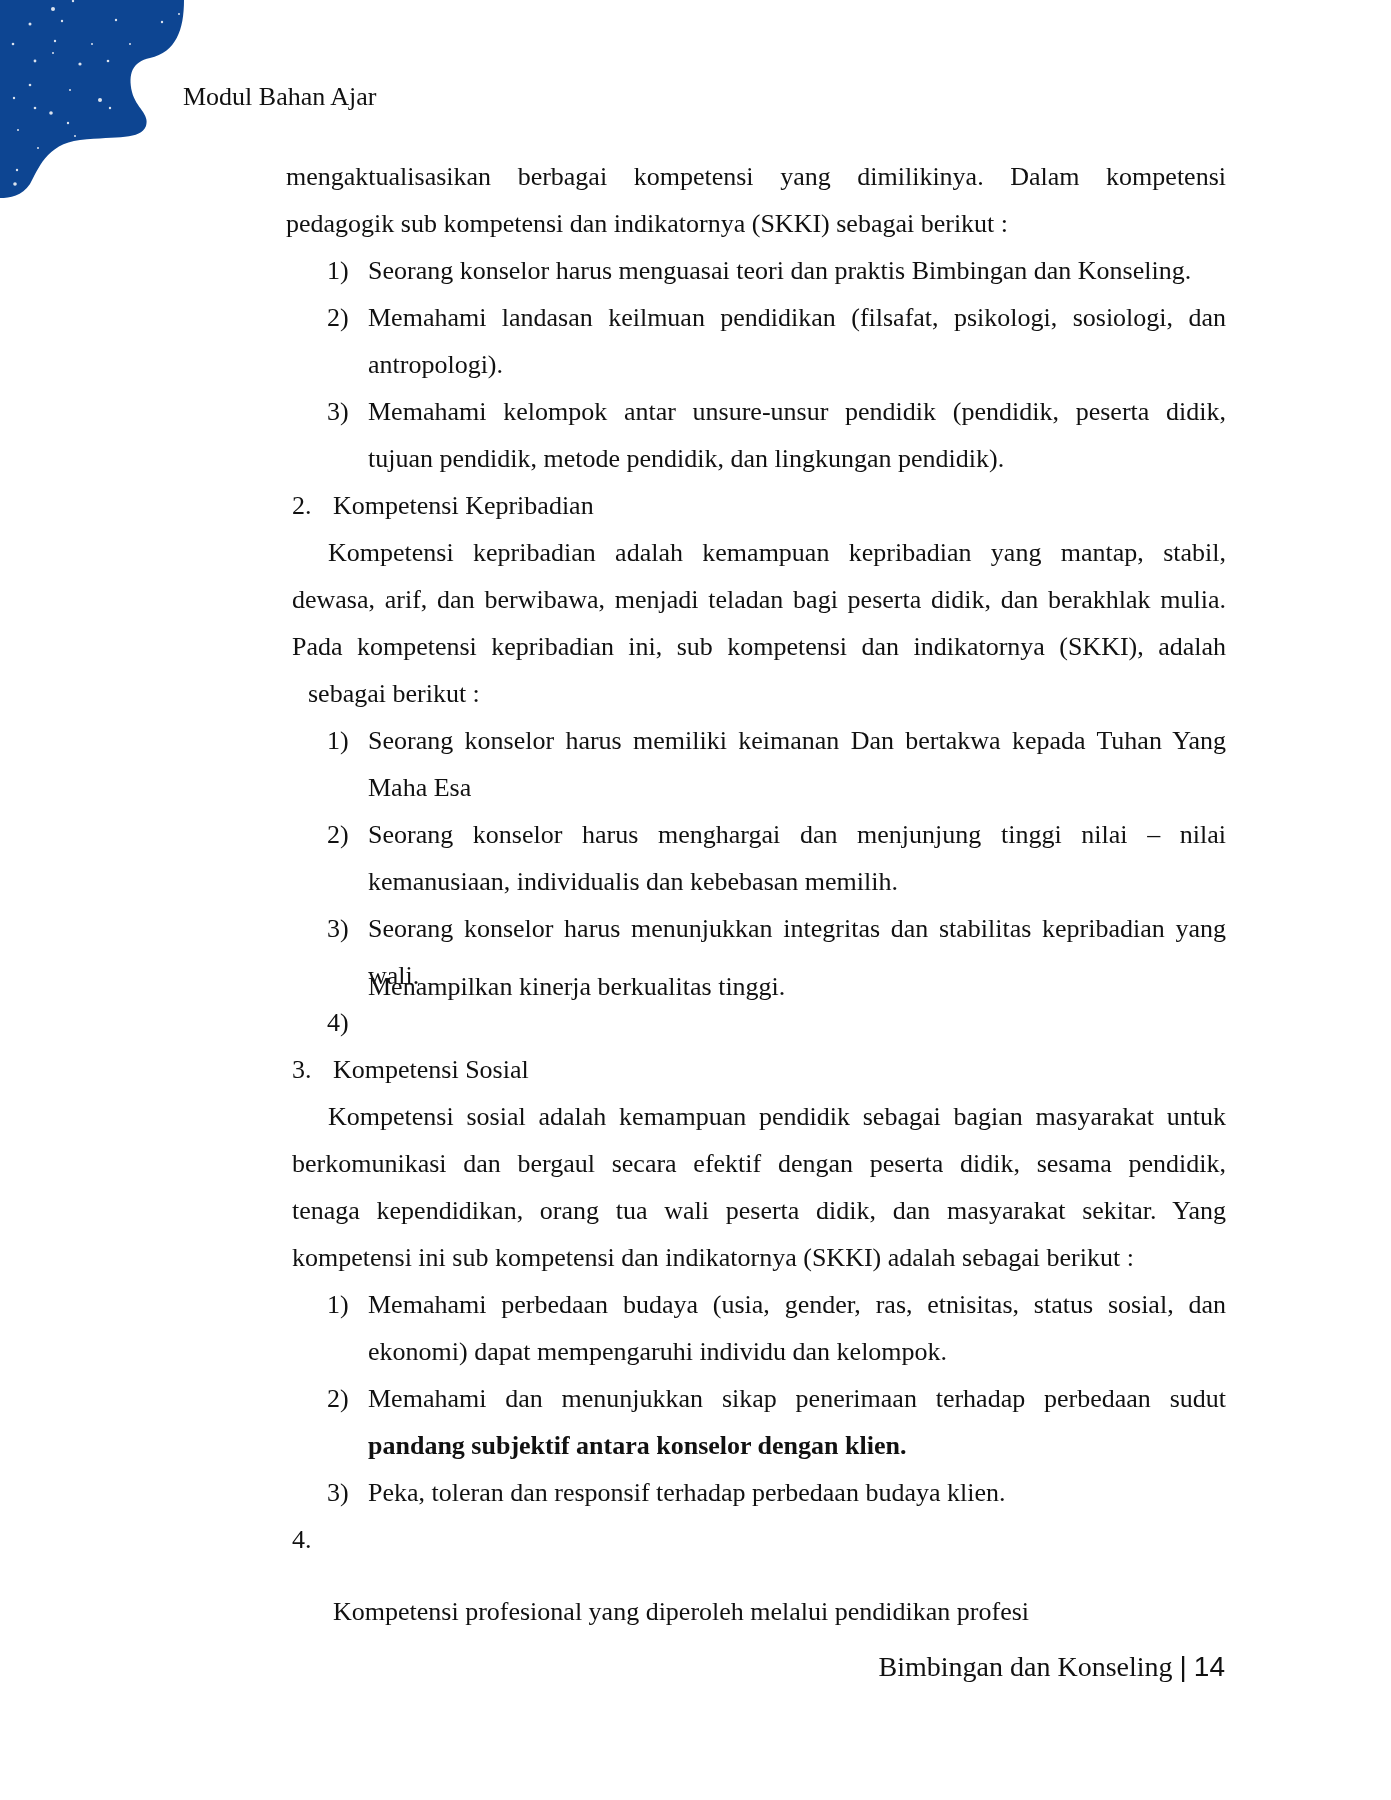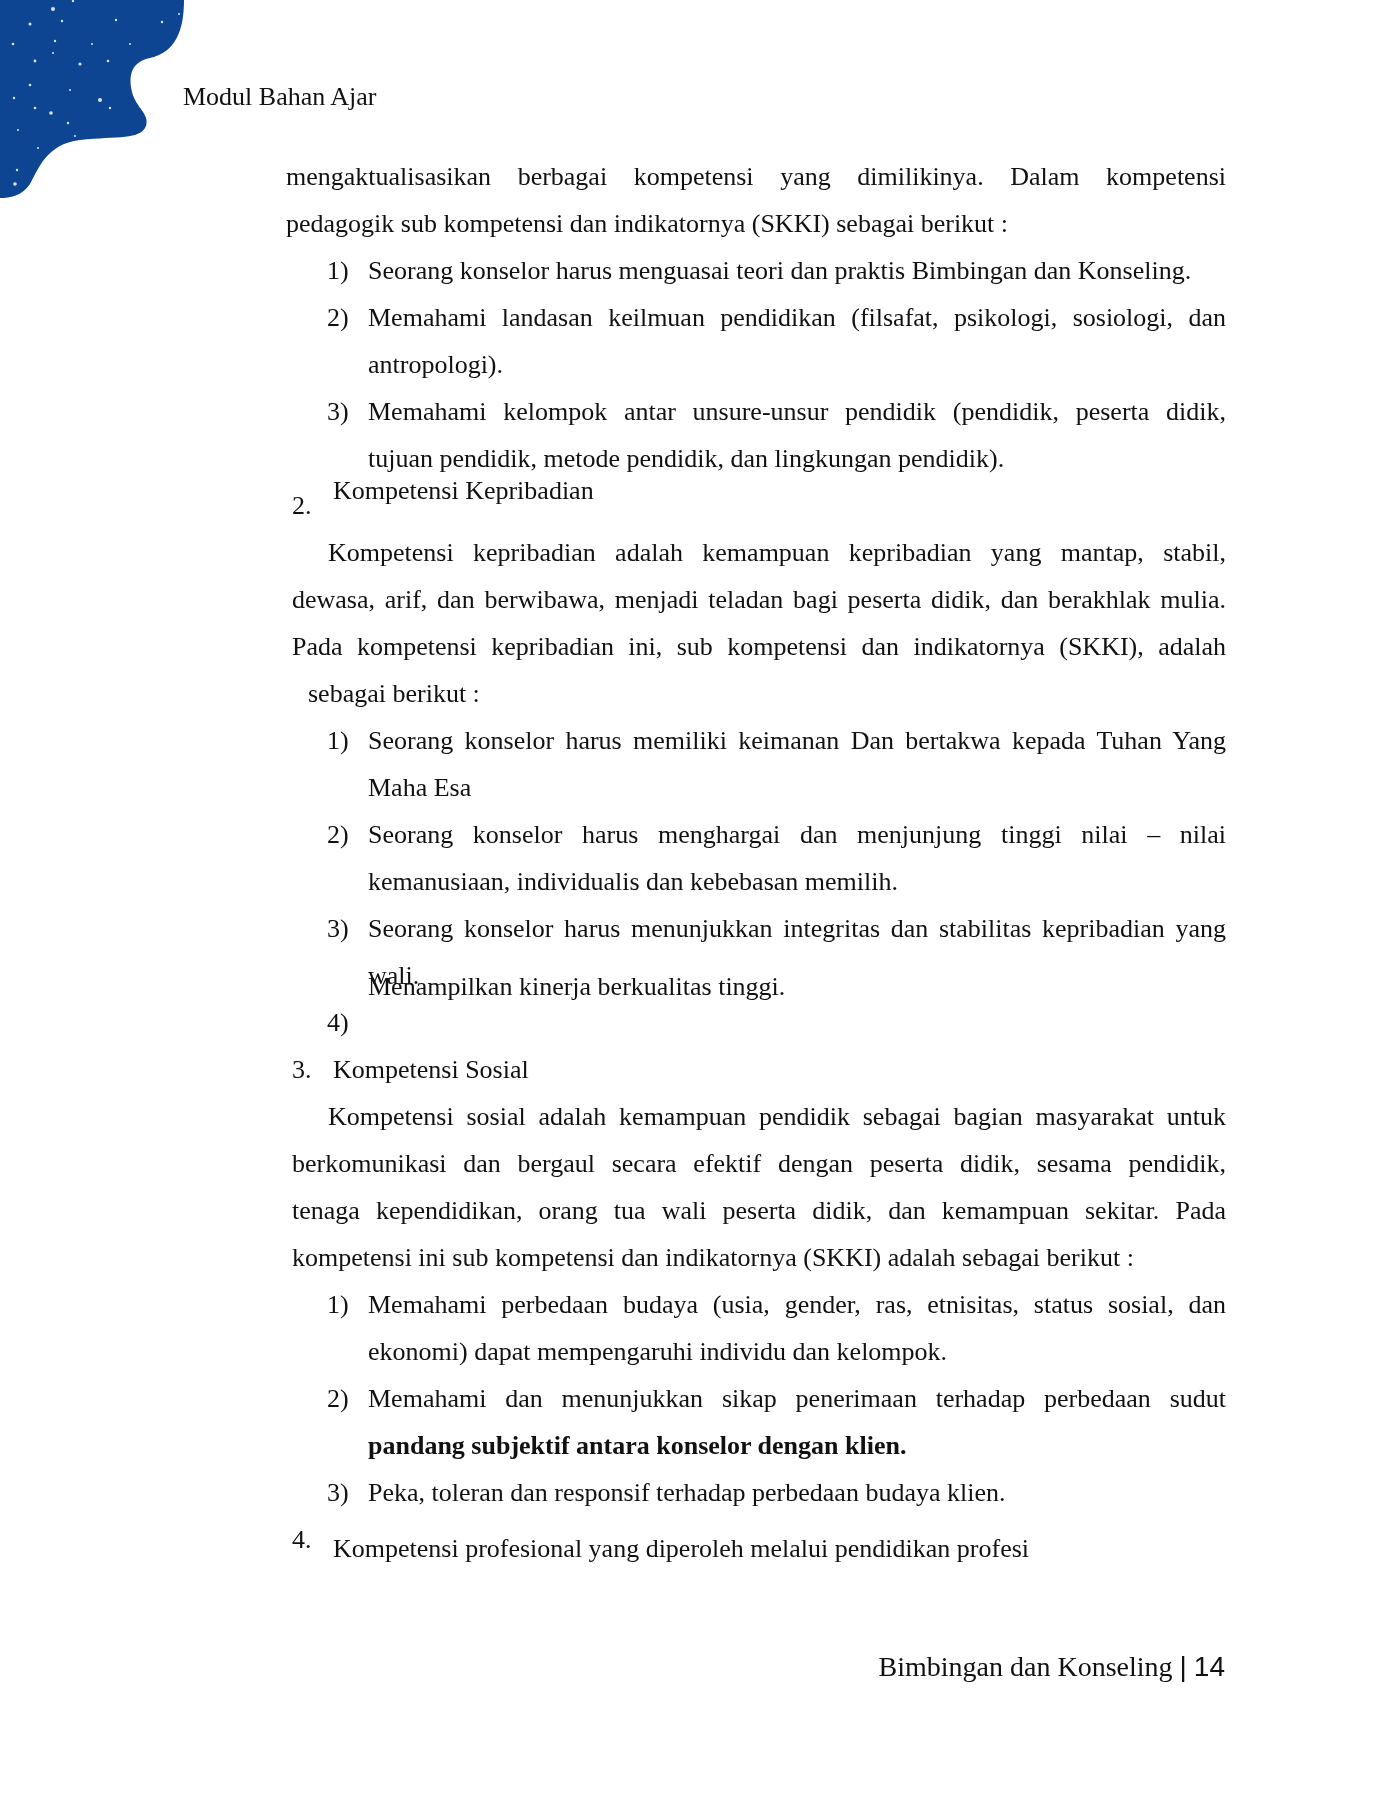--- a/index.html
+++ b/index.html
@@ -108,21 +108,21 @@
 
 <div class="num" style="left:327px; top:303px;">2)</div>
 <div class="line j" style="left:368px; width:858px; top:303px;">Memahami landasan keilmuan pendidikan (filsafat, psikologi, sosiologi, dan</div>
 <div class="line" style="left:368px; top:350px;">antropologi).</div>
 
 <div class="num" style="left:327px; top:397px;">3)</div>
 <div class="line j" style="left:368px; width:858px; top:397px;">Memahami kelompok antar unsure-unsur pendidik (pendidik, peserta didik,</div>
 <div class="line" style="left:368px; top:444px;">tujuan pendidik, metode pendidik, dan lingkungan pendidik).</div>
 
 <div class="num" style="left:292px; top:491px;">2.</div>
-<div class="line" style="left:333px; top:476px;">Kompetensi Kepribadian</div>
+<div class="line" style="left:333px; top:491px;">Kompetensi Kepribadian</div>
 
 <div class="line j" style="left:328px; width:898px; top:538px;">Kompetensi kepribadian adalah kemampuan kepribadian yang mantap, stabil,</div>
 <div class="line j" style="left:292px; width:934px; top:585px;">dewasa, arif, dan berwibawa, menjadi teladan bagi peserta didik, dan berakhlak mulia.</div>
 <div class="line j" style="left:292px; width:934px; top:632px;">Pada kompetensi kepribadian ini, sub kompetensi dan indikatornya (SKKI), adalah</div>
 <div class="line" style="left:308px; top:679px;">sebagai berikut :</div>
 
 <div class="num" style="left:327px; top:726px;">1)</div>
 <div class="line j" style="left:368px; width:858px; top:726px;">Seorang konselor harus memiliki keimanan Dan bertakwa kepada Tuhan Yang</div>
 <div class="line" style="left:368px; top:773px;">Maha Esa</div>
 
@@ -135,34 +135,34 @@
 <div class="line" style="left:368px; top:961px;">wali.</div>
 
 <div class="num" style="left:327px; top:1008px;">4)</div>
 <div class="line" style="left:368px; top:972px;">Menampilkan kinerja berkualitas tinggi.</div>
 
 <div class="num" style="left:292px; top:1055px;">3.</div>
 <div class="line" style="left:333px; top:1055px;">Kompetensi Sosial</div>
 
 <div class="line j" style="left:328px; width:898px; top:1102px;">Kompetensi sosial adalah kemampuan pendidik sebagai bagian masyarakat untuk</div>
 <div class="line j" style="left:292px; width:934px; top:1149px;">berkomunikasi dan bergaul secara efektif dengan peserta didik, sesama pendidik,</div>
-<div class="line j" style="left:292px; width:934px; top:1196px;">tenaga kependidikan, orang tua wali peserta didik, dan kemampuan sekitar. Pada</div>
+<div class="line j" style="left:292px; width:934px; top:1196px;">tenaga kependidikan, orang tua wali peserta didik, dan masyarakat sekitar. Yang</div>
 <div class="line" style="left:292px; top:1243px;">kompetensi ini sub kompetensi dan indikatornya (SKKI) adalah sebagai berikut :</div>
 
 <div class="num" style="left:327px; top:1290px;">1)</div>
 <div class="line j" style="left:368px; width:858px; top:1290px;">Memahami perbedaan budaya (usia, gender, ras, etnisitas, status sosial, dan</div>
 <div class="line" style="left:368px; top:1337px;">ekonomi) dapat mempengaruhi individu dan kelompok.</div>
 
 <div class="num" style="left:327px; top:1384px;">2)</div>
 <div class="line j" style="left:368px; width:858px; top:1384px;">Memahami dan menunjukkan sikap penerimaan terhadap perbedaan sudut</div>
 <div class="line" style="left:368px; top:1431px;font-weight:bold;">pandang subjektif antara konselor dengan klien.</div>
 
 <div class="num" style="left:327px; top:1478px;">3)</div>
 <div class="line" style="left:368px; top:1478px;">Peka, toleran dan responsif terhadap perbedaan budaya klien.</div>
 
 <div class="num" style="left:292px; top:1525px;">4.</div>
-<div class="line" style="left:333px; top:1534px;">Kompetensi profesional yang diperoleh melalui pendidikan profesi</div>
+<div class="line" style="left:333px; top:1597px;">Kompetensi profesional yang diperoleh melalui pendidikan profesi</div>
 
 <div class="footer">
   <span>Bimbingan dan Konseling</span>
   <span class="sans">|</span>
   <span class="sans">14</span>
 </div>
 
 </body></html>

